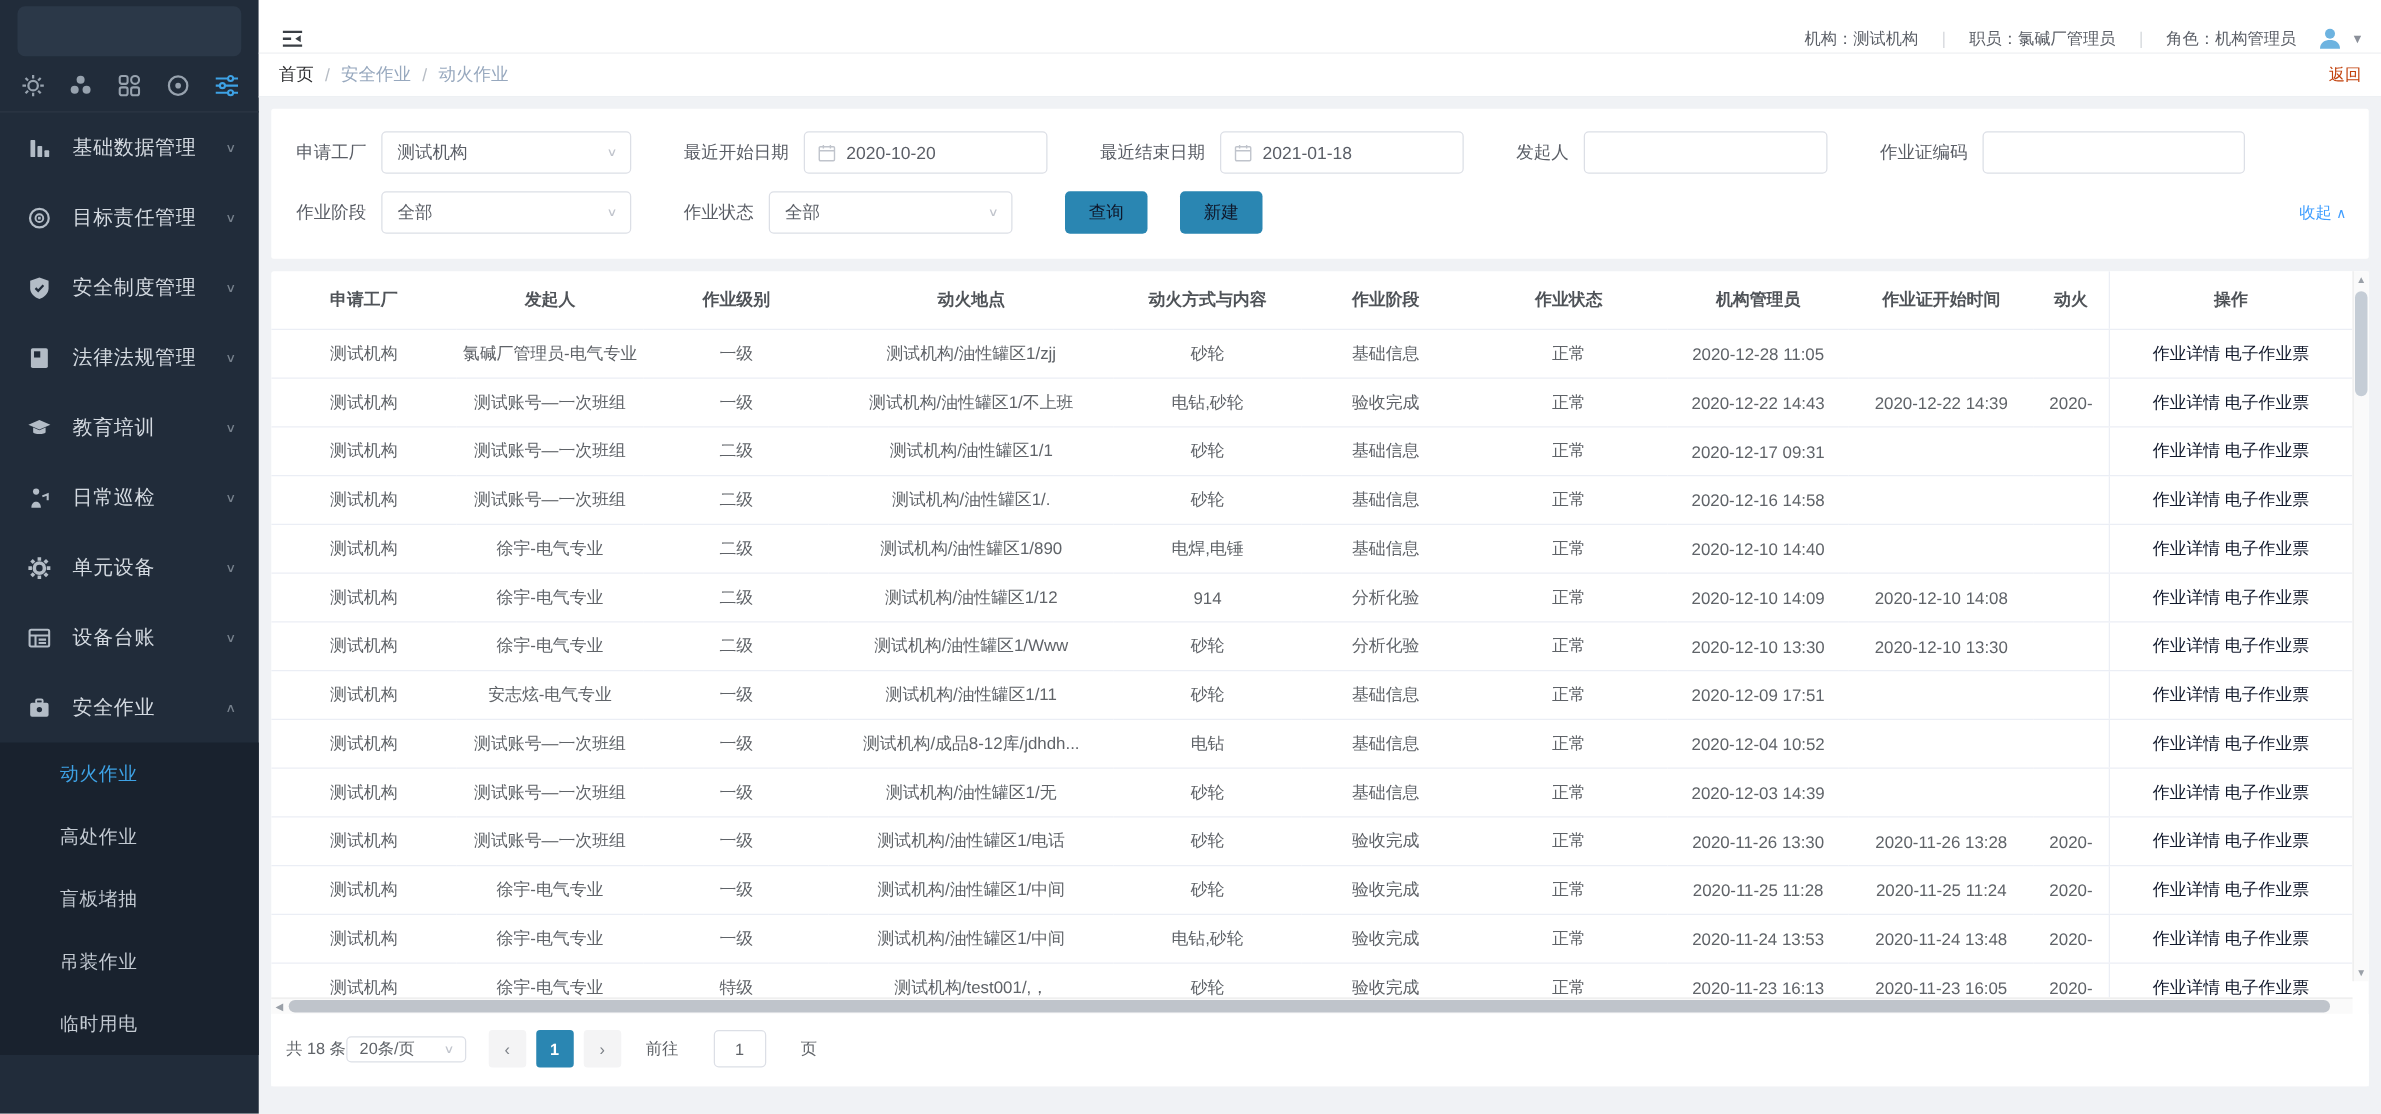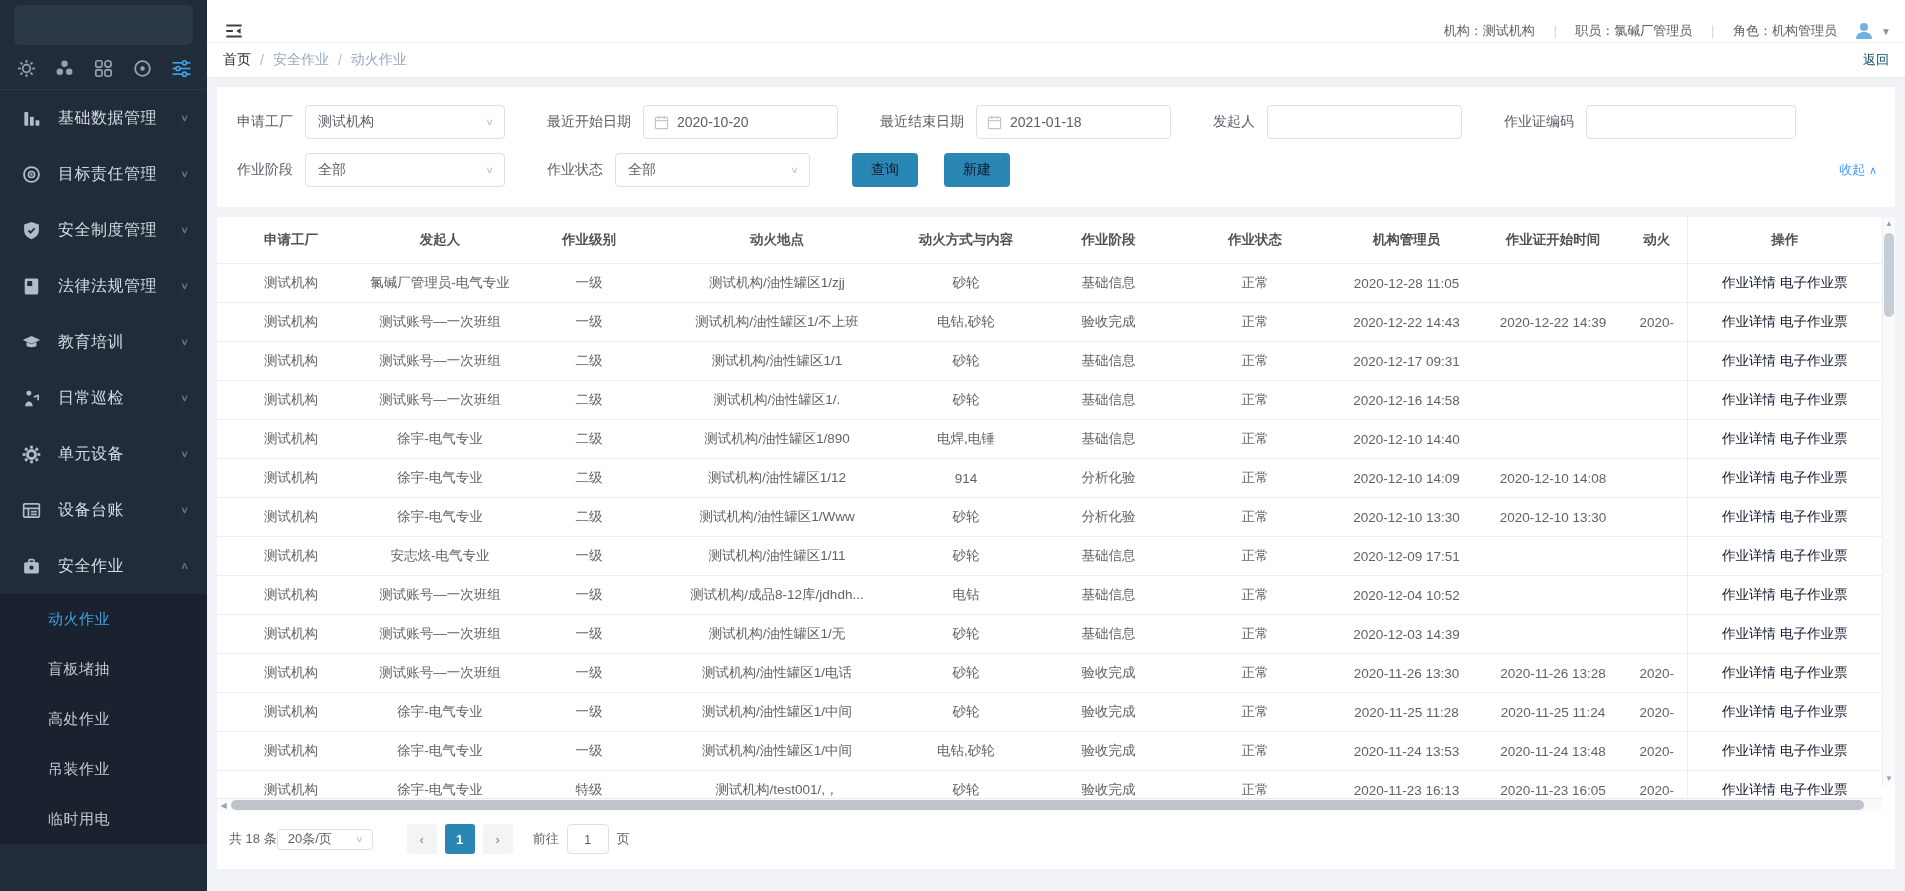--- a/index.html
+++ b/index.html
@@ -35,21 +35,21 @@
   .tb-sep { margin:0 14px; color:#c8ccd2; }
   .avatar { width:22px; height:22px; margin:0 6px 0 16px; color:#6db3e0; }
   .avatar svg { width:22px; height:22px; }
   .tb-caret { color:#8a8f99; font-size:10px; }
 
   .crumbbar { height:36px; background:#fff; border-top:1px solid #f0f1f4; border-bottom:1px solid #e8ebf0;
     display:flex; align-items:center; padding:0 16px; font-size:14px; }
   .crumb-home { color:#303133; }
   .crumb-sep { margin:0 9px; color:#b6bcc4; }
   .crumb-link { color:#97a8be; }
-  .back-link { margin-left:auto; color:#0c4a6e; font-size:13px; cursor:pointer; }
+  .back-link { margin-left:auto; color:#c2410c; font-size:13px; cursor:pointer; }
 
   .content { flex:1; padding:9px 10px 22px; display:flex; flex-direction:column; min-height:0; }
   .card { background:#fff; border-radius:2px; }
 
   
   .filter-card { padding:18px 20px 20px; margin-bottom:10px; position:relative; }
   .frow { display:flex; align-items:center; }
   .frow + .frow { margin-top:14px; }
   .fgroup { display:flex; align-items:center; margin-right:42px; }
   .flabel { font-size:14px; color:#5a5e66; margin-right:12px; white-space:nowrap; }
@@ -88,26 +88,26 @@
   .v-arrow.bottom { position:absolute; bottom:0; left:0; right:0; }
   .h-scroll { height:13px; margin-right:13px; background:#fafafa; border-top:1px solid #ececec;
     position:relative; display:flex; align-items:center; }
   .h-arrow { width:13px; font-size:8px; color:#9aa0a8; text-align:center; }
   .h-thumb { position:absolute; left:14px; right:18px; top:1px; height:10px; background:#bfc4cb; border-radius:5px; }
 
   
   .pagination { display:flex; align-items:center; padding:13px 10px 15px 12px; font-size:13px; color:#5f6368; background:#fff; }
   .pg-total { }
   .pg-size { width:96px; height:21px; border:1px solid #dcdfe6; border-radius:4px; display:flex;
-    align-items:center; padding:0 8px 0 10px; margin-right:34px; cursor:pointer; }
+    align-items:center; padding:0 8px 0 10px; margin-right:18px; cursor:pointer; }
   .pg-size span:first-child { flex:1; }
   .pg-btn { width:30px; height:30px; border-radius:3px; background:#f4f4f5; color:#7c8087;
     display:flex; align-items:center; justify-content:center; margin-right:8px; cursor:pointer; font-size:13px; }
   .pg-btn.page { background:#2a86b2; color:#fff; font-weight:bold; }
-  .pg-goto { margin-left:12px; display:flex; align-items:center; }
+  .pg-goto { margin-left:12px; display:flex; align-items:center;gap:20px; }
   .pg-input { width:42px; height:30px; border:1px solid #dcdfe6; border-radius:4px; text-align:center;
     margin:0 8px; font-size:13px; color:#5f6368; outline:none; font-family:inherit; }
 </style>
 </head>
 <body>
 
 <div class="app">
 
   <aside class="sidebar">
     <div class="logo-box"></div>
@@ -257,22 +257,22 @@
               <rect x="1.8" y="4.4" width="12.4" height="9.4" rx="1.3" fill="currentColor"></rect>
               <rect x="5.8" y="2.2" width="4.4" height="2.6" rx="0.9" fill="none" stroke="currentColor" stroke-width="1.3"></rect>
               <circle cx="8" cy="9" r="1.8" fill="#212c3a"></circle>
             </svg>
           </span>
     <span class="mi-label">安全作业</span>
     <span class="mi-caret">∧</span>
   </div>
         <div class="submenu">
           <div class="sub-item active">动火作业</div>
+          <div class="sub-item">高处作业</div>
           <div class="sub-item">盲板堵抽</div>
-          <div class="sub-item">高处作业</div>
           <div class="sub-item">吊装作业</div>
           <div class="sub-item">临时用电</div>
         </div>
       </nav>
   </aside>
 
   <div class="main">
 
     <div class="topbar">
       <span class="collapse-btn">

